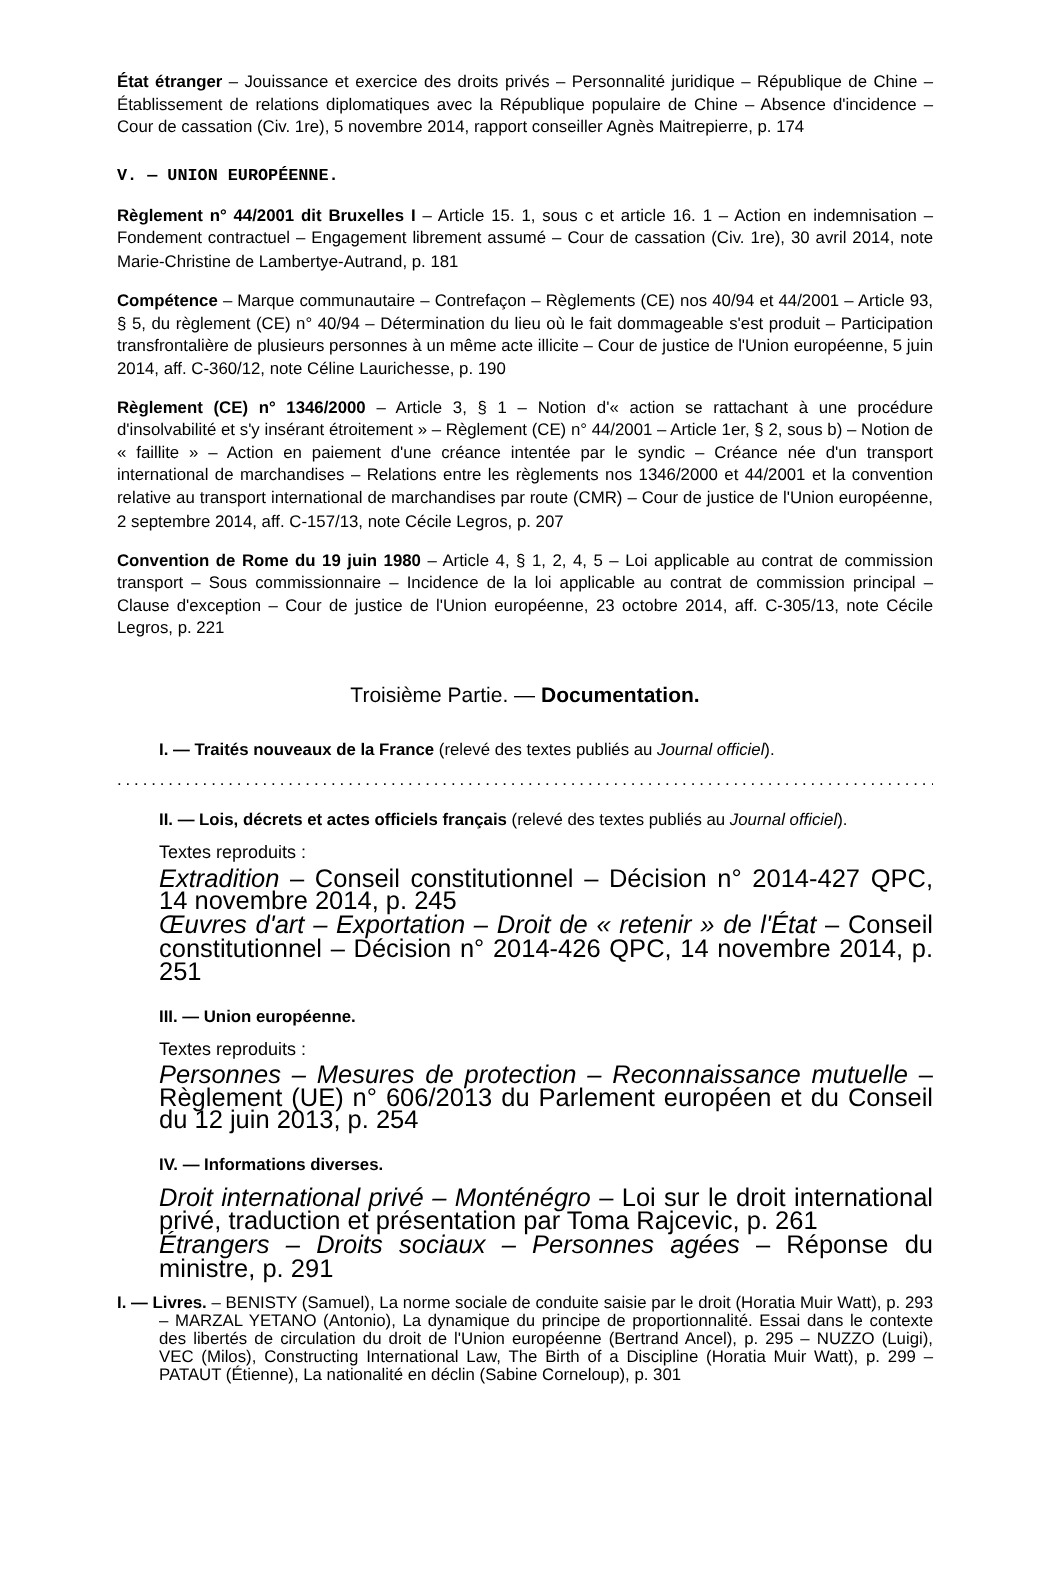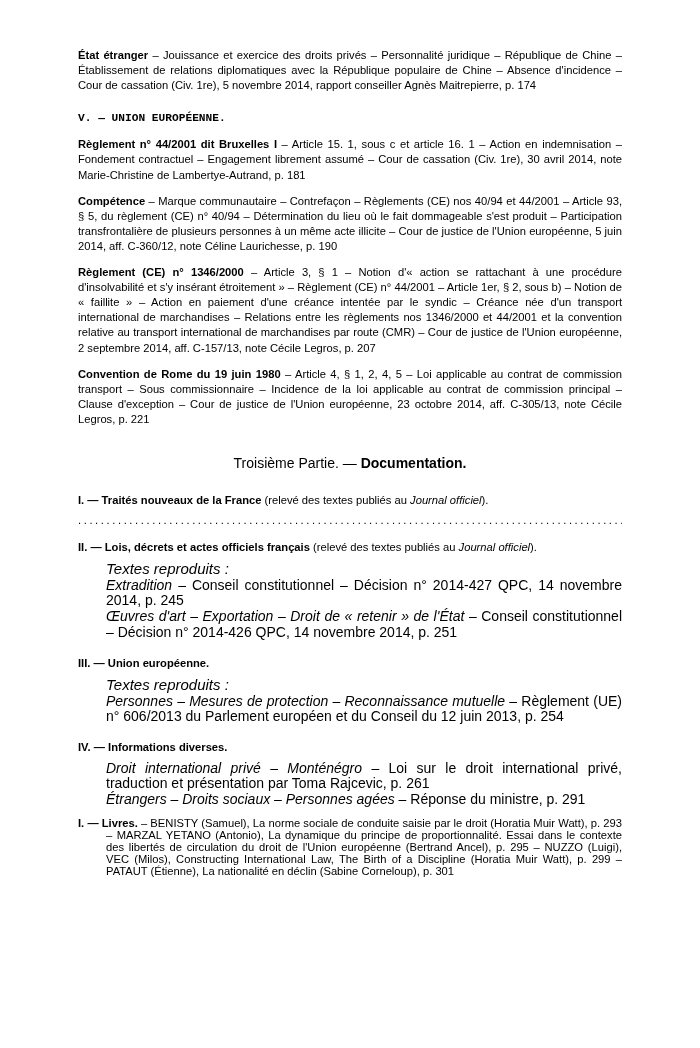--- a/index.html
+++ b/index.html
@@ -48,45 +48,45 @@
     line-height: 20px;
   }
   .part-title .pt-a { font-weight: normal; }
   .part-title .pt-b { font-weight: bold; }
 
   .doc-item {
     font-size: 11.2px;
     line-height: 15.1px;
     margin-bottom: 6px;
     text-align: justify;
+    margin-left: 28px;
   }
   .doc-item .lead { font-weight: bold; }
 
   .dots {
     font-size: 11.2px;
     line-height: 13px;
     letter-spacing: 2.6px;
     margin: 0 0 13px 0;
     overflow: hidden;
     white-space: nowrap;
     color: #000;
   }
 
   .sub-block {
     margin-left: 28px;
     margin-bottom: 10px;
   }
   .sub-label {
-    font-size: 15px;
+    font-size: 12px;
     line-height: 15.1px;
     margin-bottom: 2px;
-    font-style: italic;
   }
   .sub-entry {
-    font-size: 14px;
+    font-size: 17px;
     line-height: 15.1px;
     text-align: justify;
     margin-bottom: 1px;
   }
 
   .biblio-item {
     font-size: 11.2px;
     line-height: 12px;
     text-align: justify;
     padding-left: 28px;

